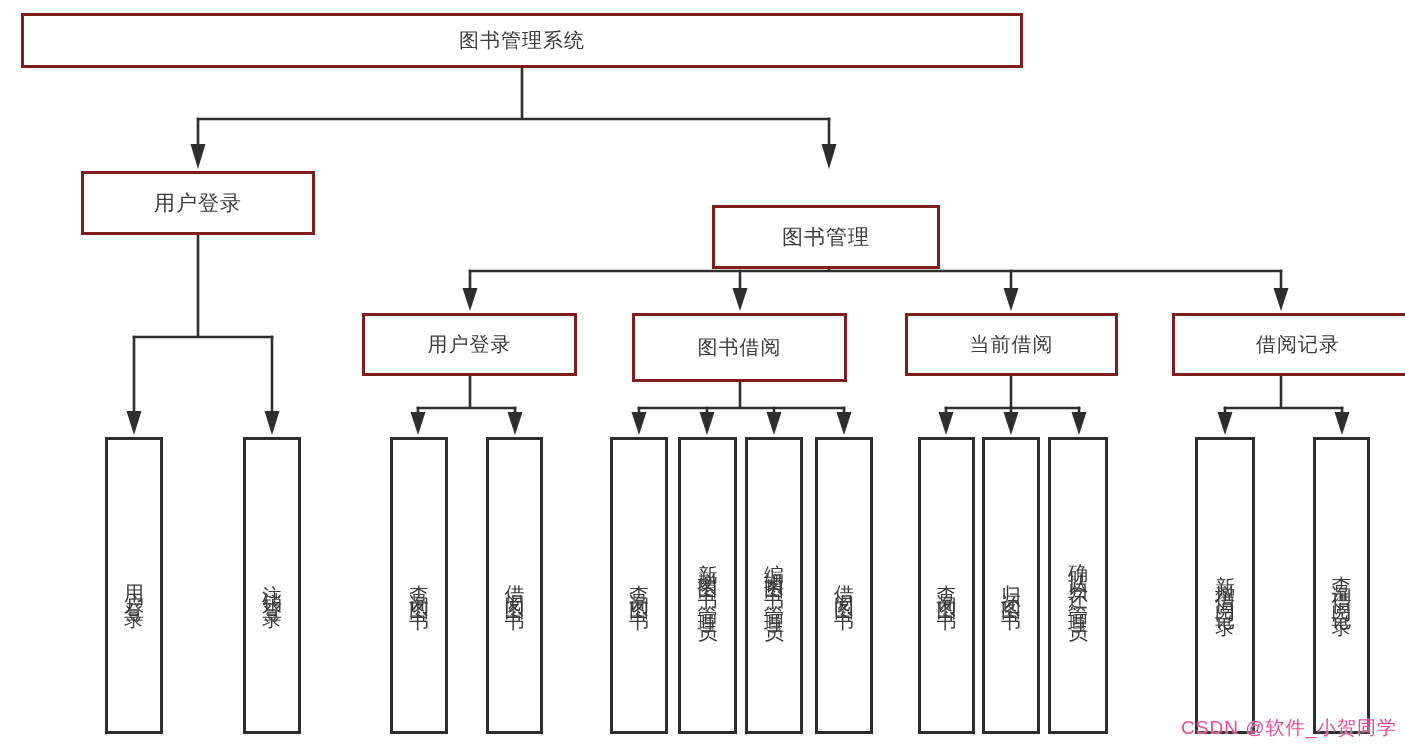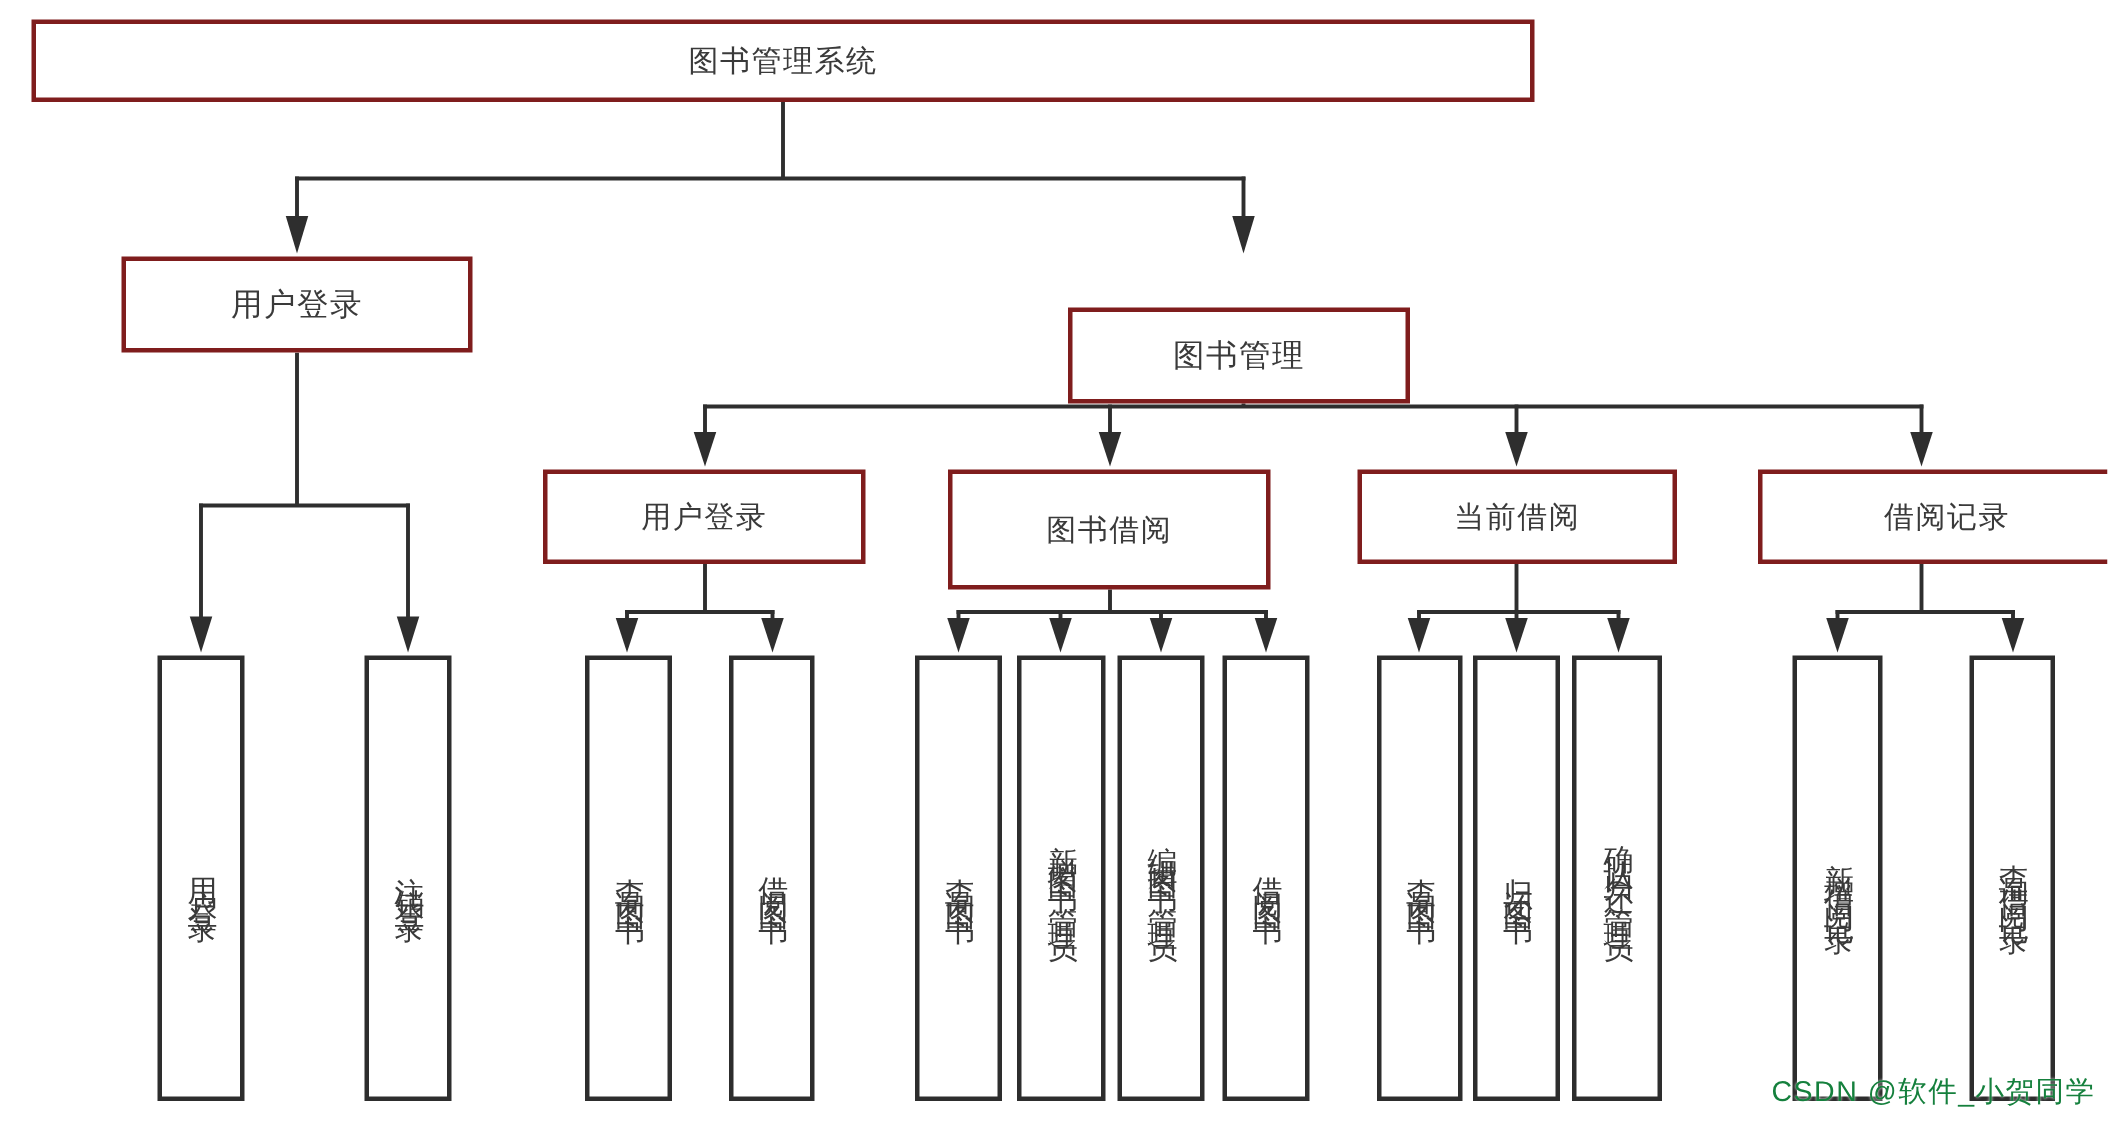--- a/index.html
+++ b/index.html
@@ -42,21 +42,21 @@
     font-size: 20px;
     line-height: 1.15;
     color: #3a3a3a;
     letter-spacing: 0.42em;
   }
   .watermark {
     position: absolute;
     right: 8px;
     bottom: 6px;
     font-size: 19px;
-    color: #15803d;
+    color: #ec4899;
     letter-spacing: 1px;
     z-index: 5;
     text-shadow: 0 0 2px #ffffff;
   }
 </style>
 </head>
 <body>
 
 <div class="stage">
 
@@ -137,21 +137,21 @@
   <div class="node" style="left:81px; top:171px; width:234px; height:64px;">
     <span>用户登录</span>
   </div>
   <div class="node" style="left:712px; top:171px; width:228px; height:64px;margin-top:34px;">
     <span>图书管理</span>
   </div>
 
   <div class="node" style="left:362px; top:313px; width:215px; height:63px; font-size:20px;">
     <span>用户登录</span>
   </div>
-  <div class="node" style="left:632px; top:313px; width:215px; height:80px; font-size:20px;">
+  <div class="node" style="left:632px; top:313px; width:215px; height:69px; font-size:20px;">
     <span>图书借阅</span>
   </div>
   <div class="node" style="left:905px; top:313px; width:213px; height:63px; font-size:20px;">
     <span>当前借阅</span>
   </div>
   <div class="node" style="left:1172px; top:313px; width:252px; height:63px; font-size:20px;">
     <span>借阅记录</span>
   </div>
 
   <div class="leaf" style="left:105px; width:58px;">

